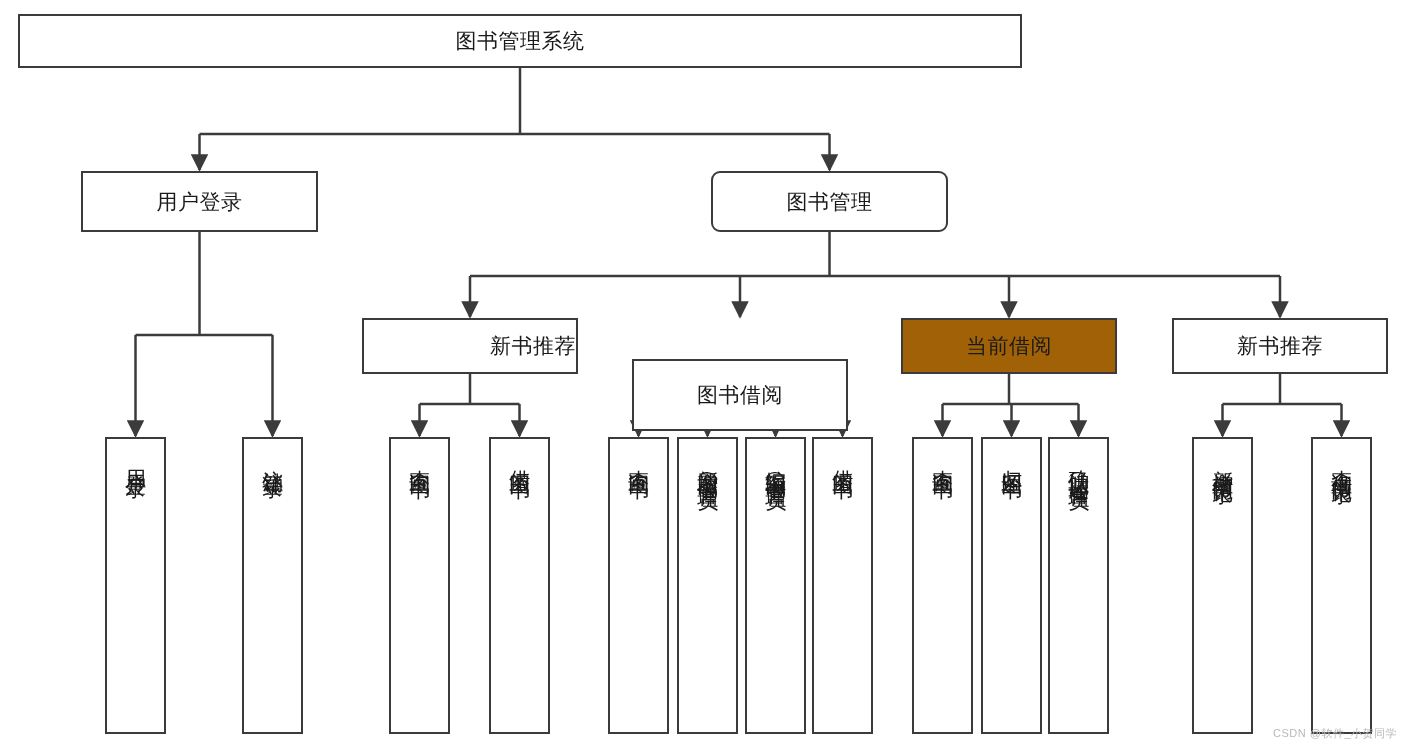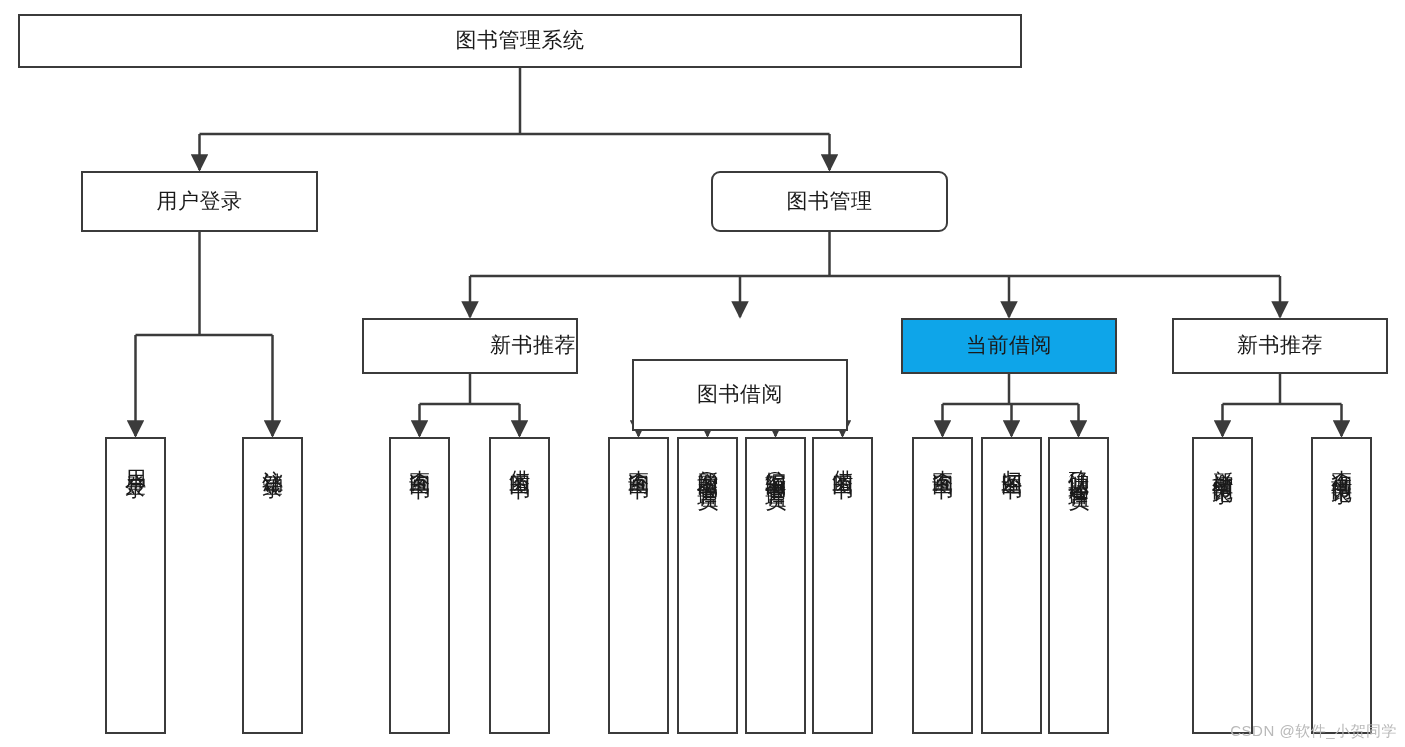--- a/index.html
+++ b/index.html
@@ -30,21 +30,20 @@
   .node {
     position: absolute;
     box-sizing: border-box;
     background: #ffffff;
     border: 2px solid #ec4899;
     display: flex;
     align-items: center;
     justify-content: center;
     color: #1a1a1a;
     overflow: hidden;
-    font-family: Liberation Serif, serif;
   }
   .node .label {
     display: block;
     text-align: center;
     letter-spacing: 0.5px;
   }
   .node.horiz .label {
     writing-mode: horizontal-tb;
     font-size: 21px;
     line-height: 1.2;
@@ -60,21 +59,21 @@
     text-orientation: upright;
     font-size: 21px;
     line-height: 1.25;
     letter-spacing: 3px;
     white-space: nowrap;
   }
   .watermark {
     position: absolute;
     right: 8px;
     bottom: 6px;
-    font-size: 15px;
+    font-size: 11px;
     color: #b9b9b9;
     white-space: nowrap;
     letter-spacing: 0.5px;
   }
 </style>
 </head>
 <body>
 
 <div id="diagram-root">
 
@@ -128,21 +127,21 @@
       </div>
       <div class="node horiz" style="left: 711px; top: 171px; width: 237px; height: 61px; border-color: rgb(59, 59, 59); background: rgb(255, 255, 255); color: rgb(26, 26, 26); border-radius: 9px;">
         <span class="label">图书管理</span>
       </div>
       <div class="node horiz" style="left: 362px; top: 318px; width: 216px; height: 56px; border-color: rgb(59, 59, 59); background: rgb(255, 255, 255); color: rgb(26, 26, 26); justify-content: flex-end;">
         <span class="label">新书推荐</span>
       </div>
       <div class="node horiz" style="left: 632px; top: 318px; width: 216px; height: 72px; border-color: rgb(59, 59, 59); background: rgb(255, 255, 255); color: rgb(26, 26, 26); margin-top: 41px;">
         <span class="label">图书借阅</span>
       </div>
-      <div class="node horiz" style="left: 901px; top: 318px; width: 216px; height: 56px; border-color: rgb(59, 59, 59); background: #0ea5e9; color: rgb(26, 26, 26);">
+      <div class="node horiz" style="left: 901px; top: 318px; width: 216px; height: 56px; border-color: rgb(59, 59, 59); background: #a16207; color: rgb(26, 26, 26);">
         <span class="label">当前借阅</span>
       </div>
       <div class="node horiz" style="left: 1172px; top: 318px; width: 216px; height: 56px; border-color: rgb(59, 59, 59); background: rgb(255, 255, 255); color: rgb(26, 26, 26);">
         <span class="label">新书推荐</span>
       </div>
       <div class="node vert" style="left: 105px; top: 437px; width: 61px; height: 297px; border-color: rgb(59, 59, 59); background: rgb(255, 255, 255); color: rgb(26, 26, 26);">
         <span class="label">用户登录</span>
       </div>
       <div class="node vert" style="left: 242px; top: 437px; width: 61px; height: 297px; border-color: rgb(59, 59, 59); background: rgb(255, 255, 255); color: rgb(26, 26, 26);">
         <span class="label">注销登录</span>

